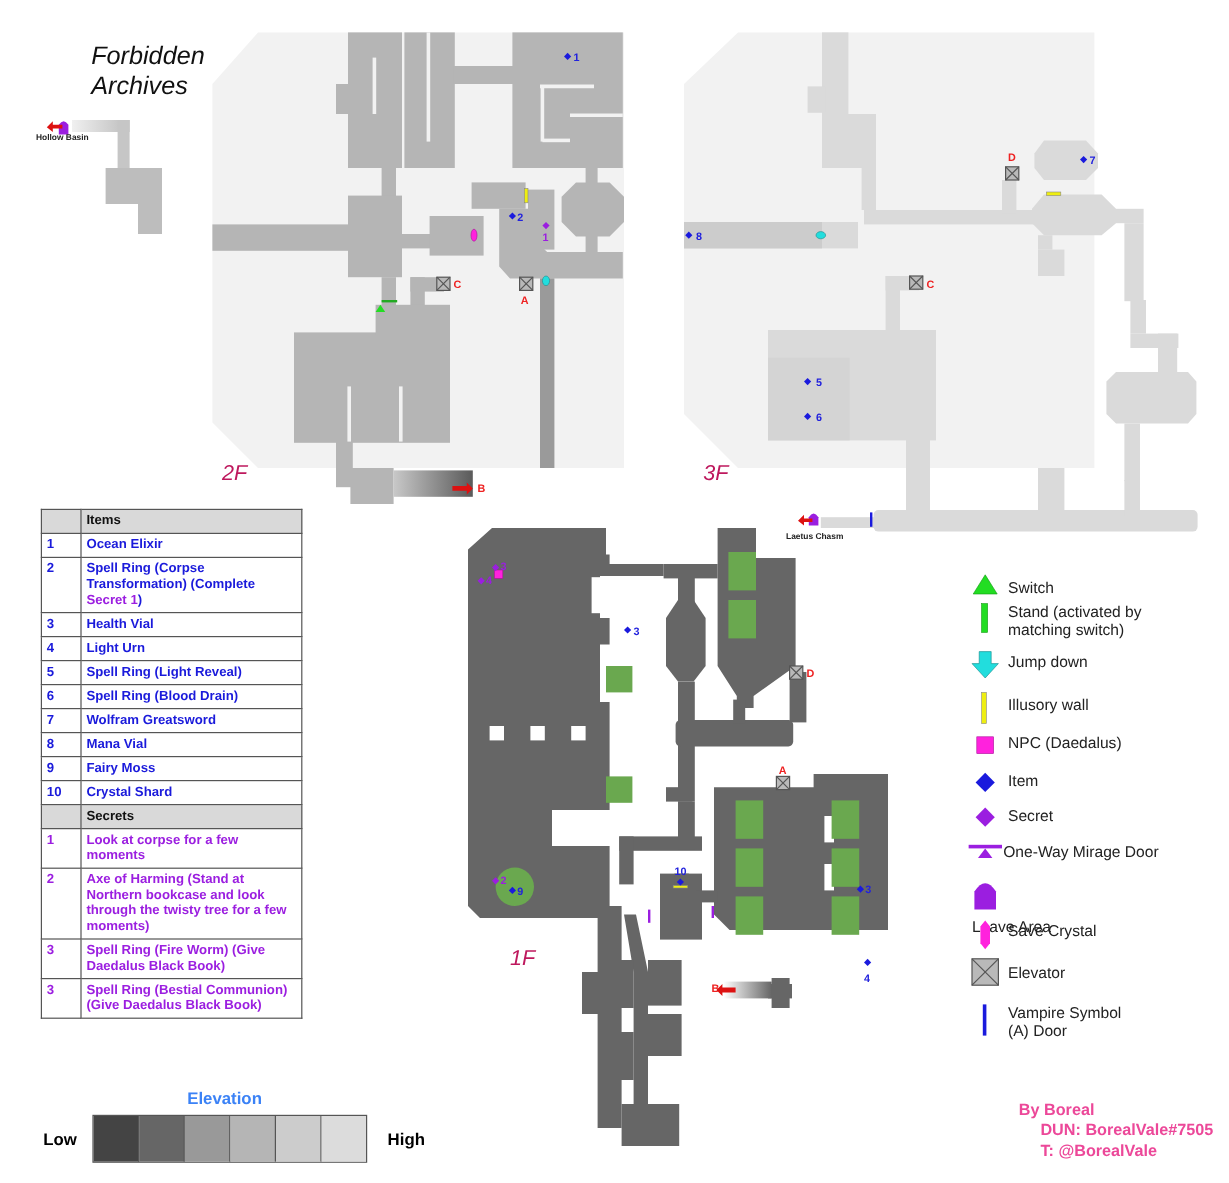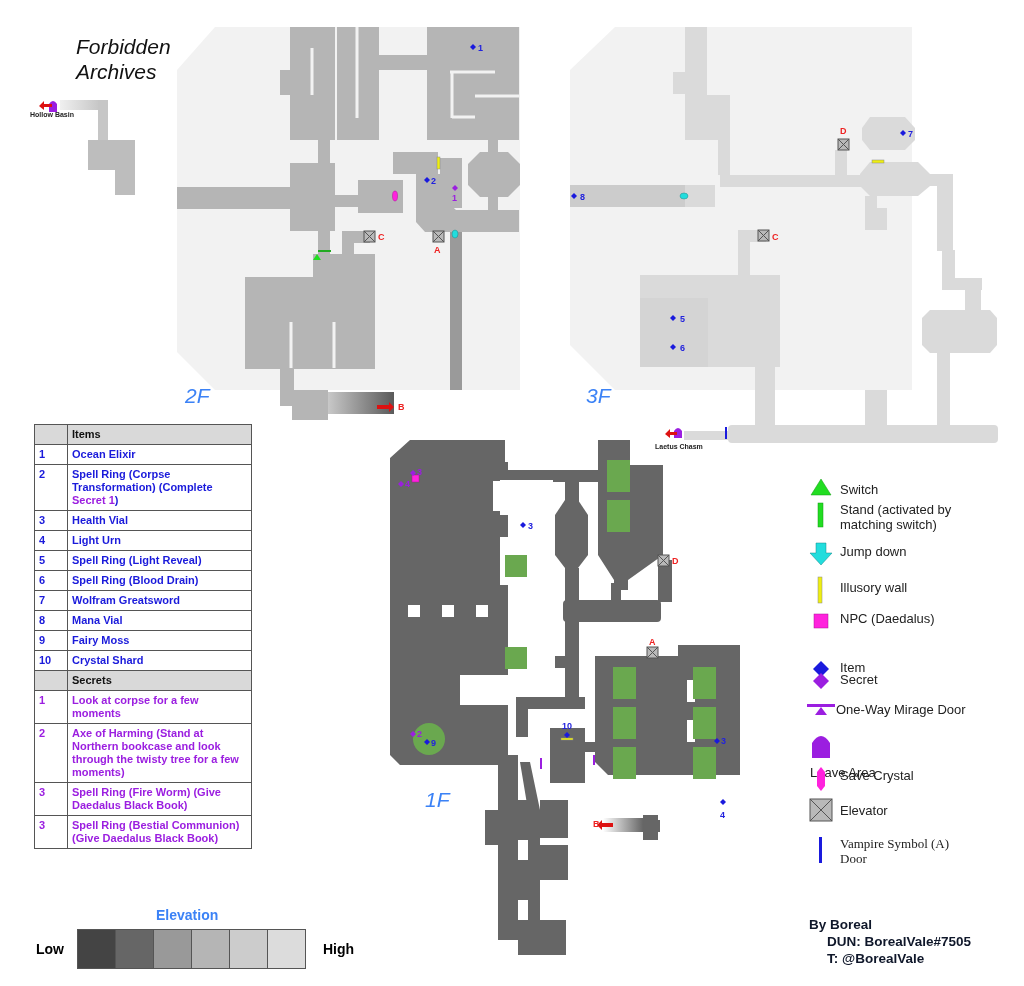--- a/index.html
+++ b/index.html
@@ -1,30 +1,30 @@
 <!DOCTYPE html>
 <html><head>
 <meta charset="utf-8">
 <style>
   html, body { margin: 0; padding: 0; background: #ffffff; }
   body { width: 1024px; height: 986px; position: relative; overflow: hidden; font-family: "Liberation Sans", sans-serif; }
   .title { position: absolute; left: 32px; top: 34px; font-size: 21px; font-style: italic; line-height: 25px; color: #111; margin-left: 44px; }
-  .floor-label { position: absolute; font-size: 21px; font-style: italic; color: #3b82f6; }
+  .floor-label { position: absolute; font-size: 18px; font-style: italic; color: #be185d; }
   svg.map { position: absolute; left: 0; top: 0; }
   .tbl { position: absolute; left: 34px; top: 424px; width: 218px; border-collapse: collapse; font-size: 11px; font-weight: bold; }
   .tbl td { border: 1px solid #555; padding: 3px 4px; vertical-align: top; line-height: 13px; }
   .tbl td.num { width: 24px; }
   .tbl tr.hdr td { background: #d9d9d9; color: #111; }
   .tbl .item { color: #1a1adb; }
   .tbl .secret { color: #9b1ee0; }
   .legend { position: absolute; left: 806px; top: 478px; width: 210px; }
   .leg-row { position: absolute; left: 0; display: flex; align-items: flex-start; font-size: 13px; color: #222; }
   .leg-row .ic { width: 30px; display: flex; justify-content: center; }
   .leg-row .lbl { margin-left: 4px; line-height: 15px; }
-  .credits { position: absolute; left: 809px; top: 916px; font-size: 13.5px; font-weight: bold; line-height: 17px; color: #0f172a; }
+  .credits { position: absolute; left: 849px; top: 916px; font-size: 13.5px; font-weight: bold; line-height: 17px; color: #ec4899; }
   .credits .ind { padding-left: 18px; }
   .elev-title { position: absolute; left: 156px; top: 907px; font-size: 14px; font-weight: bold; color: #3b82f6; }
   .elev-low { position: absolute; left: 36px; top: 941px; font-size: 14px; font-weight: bold; }
   .elev-high { position: absolute; left: 323px; top: 941px; font-size: 14px; font-weight: bold; }
   .elev-bar { position: absolute; left: 77px; top: 929px; display: flex; border: 1px solid #555; }
   .elev-bar div { width: 37px; height: 38px; border-right: 1px solid #555; }
   .elev-bar div:last-child { border-right: none; }
   .tiny { font-size: 7px; font-weight: bold; fill: #222; font-family: "Liberation Sans", sans-serif; }
   .mk-item { font-size: 9px; font-weight: bold; fill: #2222dd; font-family: "Liberation Sans", sans-serif; }
   .mk-sec { font-size: 9px; font-weight: bold; fill: #9b1ee0; font-family: "Liberation Sans", sans-serif; }
@@ -413,21 +413,21 @@
     <span class="lbl" style="margin-top:4px">Illusory wall</span>
   </div>
   <div class="leg-row" style="top:133px;">
     <span class="ic">
         <svg width="16" height="18">
           <rect x="1" y="3" width="14" height="14" fill="#ff22dd" stroke="#aa1199" stroke-width="0.5"></rect>
         </svg>
       </span>
     <span class="lbl">NPC (Daedalus)</span>
   </div>
-  <div class="leg-row" style="top:165px;margin-top:17px;">
+  <div class="leg-row" style="top:165px;">
     <span class="ic">
         <svg width="18" height="18">
           <polygon points="9,1 17,9 9,17 1,9" fill="#1a1add"></polygon>
         </svg>
       </span>
     <span class="lbl" style="margin-top:0px">Item</span>
   </div>
   <div class="leg-row" style="top:194px;justify-content:center;">
     <span class="ic">
         <svg width="18" height="18">
@@ -464,21 +464,21 @@
   <div class="leg-row" style="top:320px;">
     <span class="ic">
         <svg width="24" height="24">
           <rect x="1" y="1" width="22" height="22" fill="#b9b9b9" stroke="#555"></rect>
           <line x1="1" y1="1" x2="23" y2="23" stroke="#555"></line>
           <line x1="23" y1="1" x2="1" y2="23" stroke="#555"></line>
         </svg>
       </span>
     <span class="lbl" style="margin-top:5px">Elevator</span>
   </div>
-  <div class="leg-row" style="top:358px;font-family:Liberation Serif, serif;">
+  <div class="leg-row" style="top:358px;">
     <span class="ic">
         <svg width="6" height="28">
           <rect x="1" y="1" width="3" height="26" fill="#1a1add"></rect>
         </svg>
       </span>
     <span class="lbl" style="width:110px">Vampire Symbol (A) Door</span>
   </div>
 </div>
 
 <div class="elev-title">Elevation</div>

